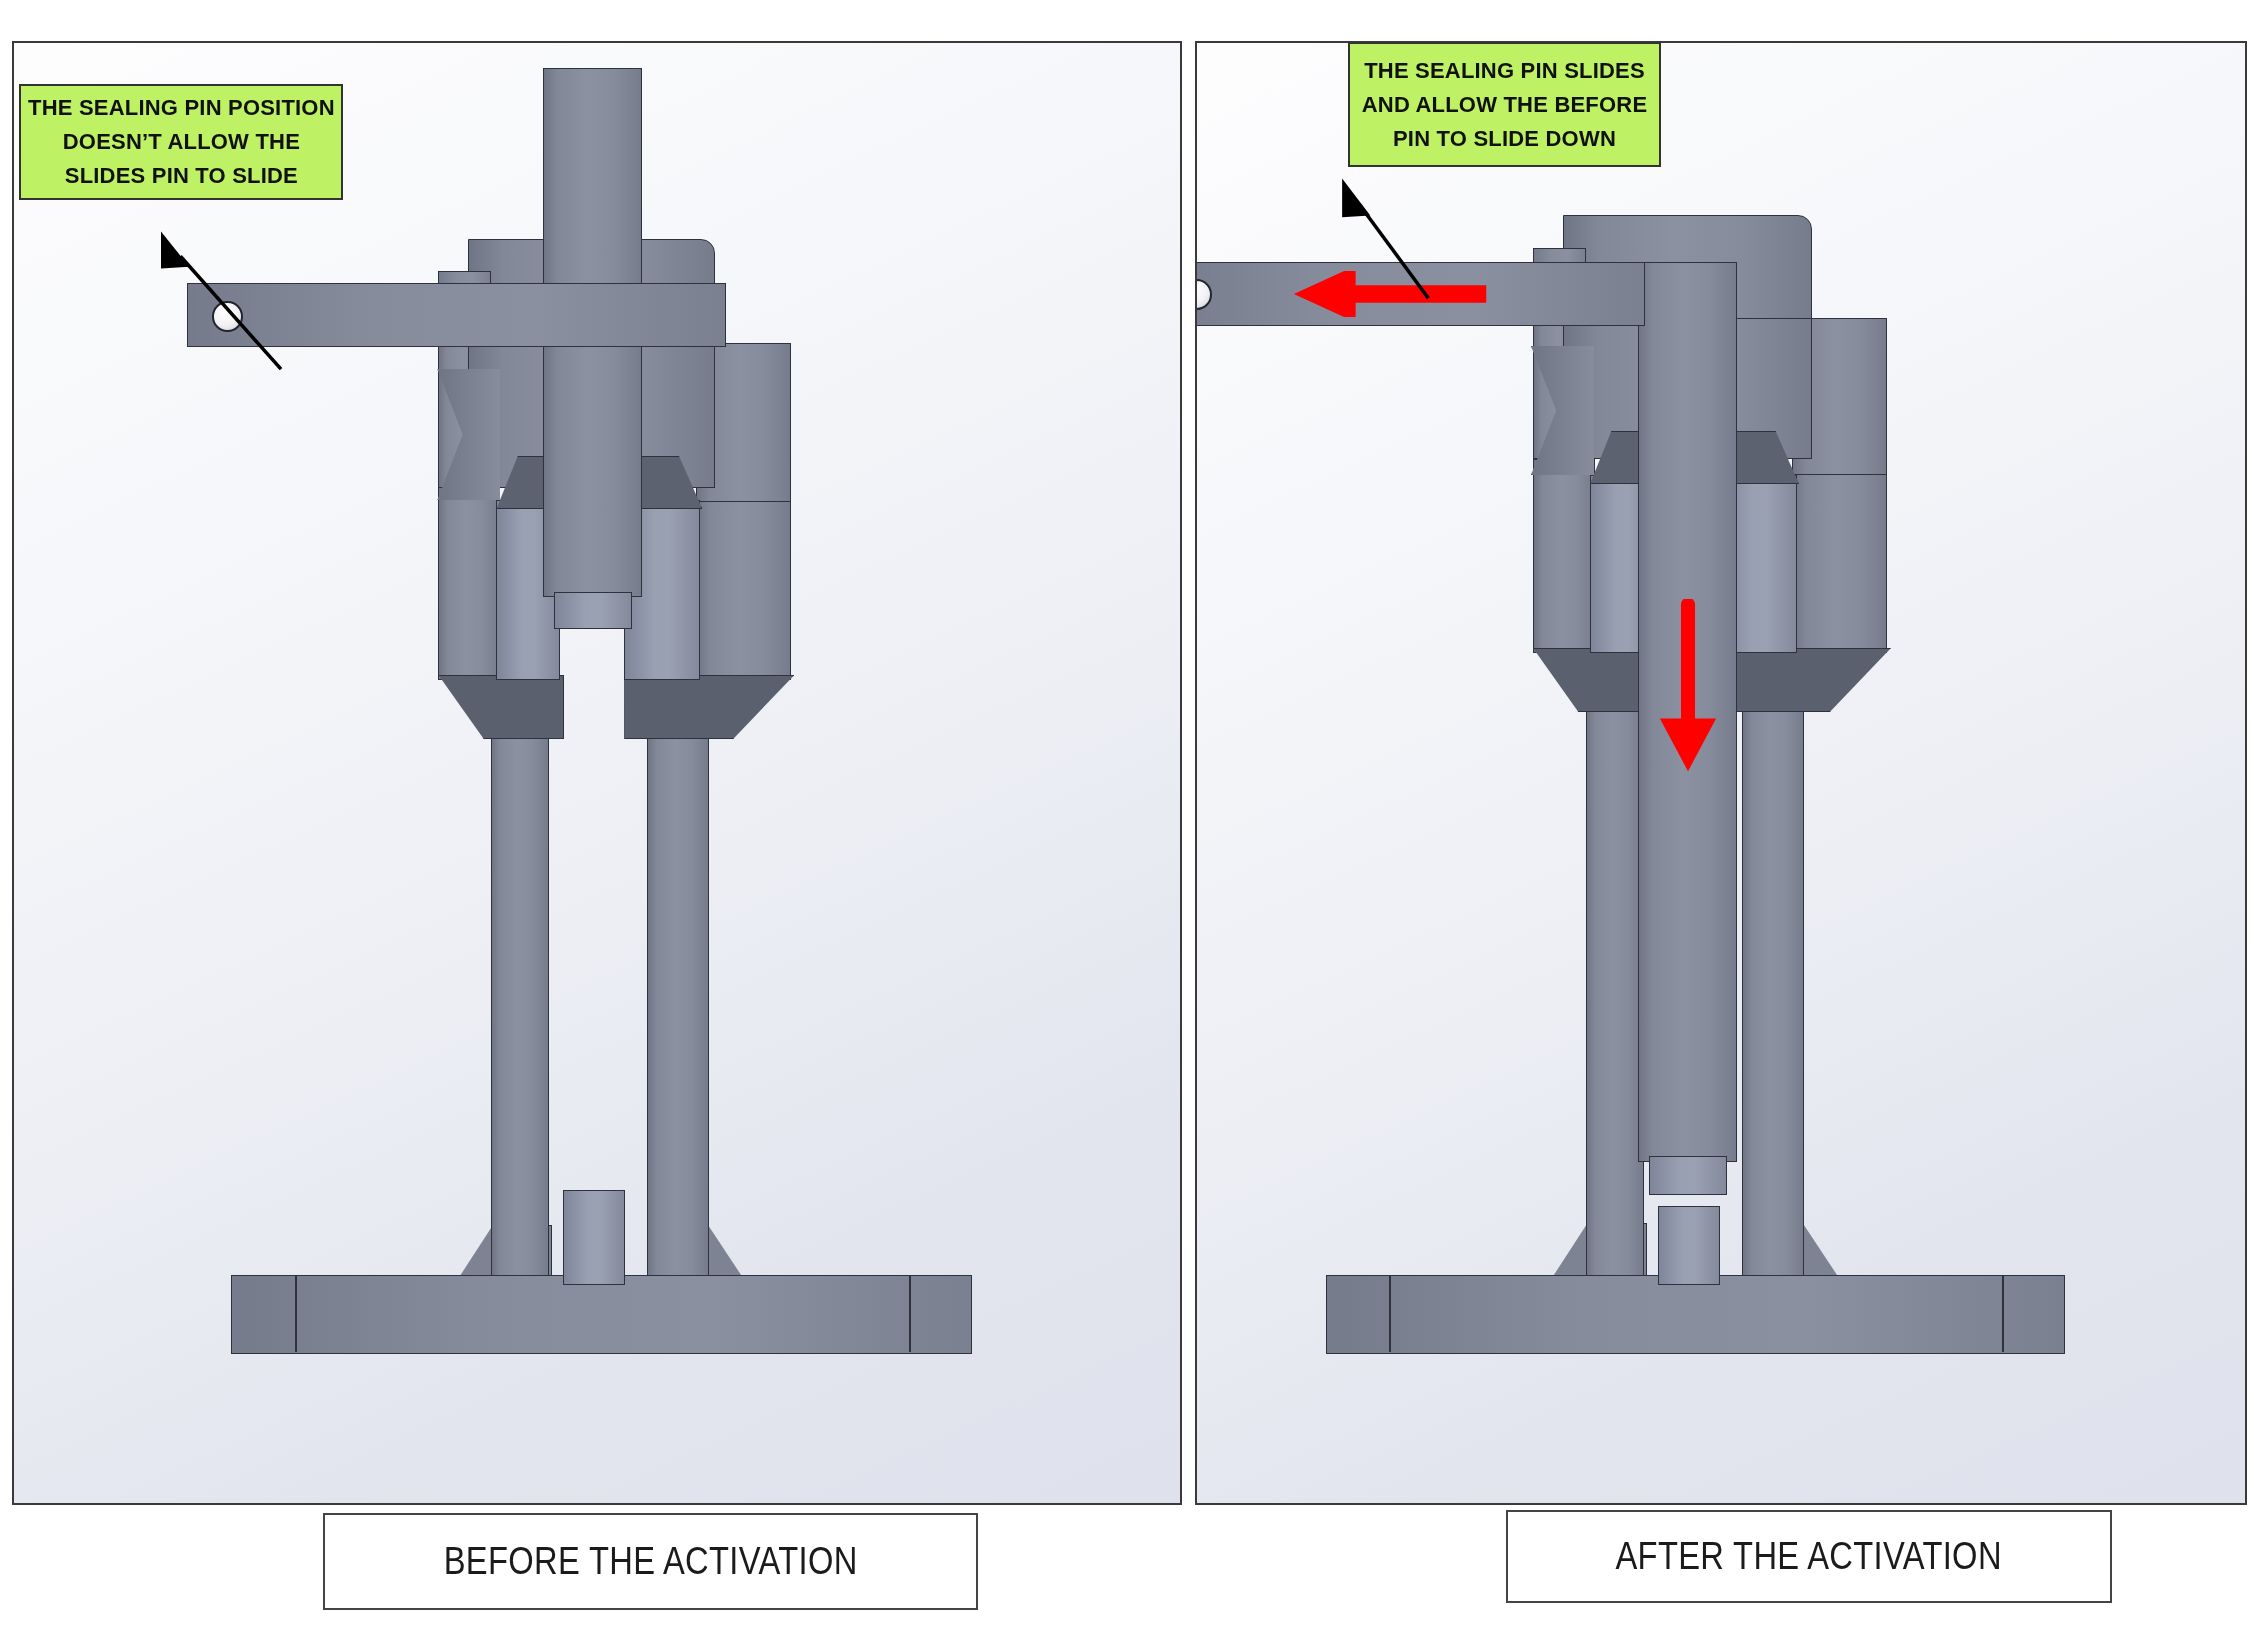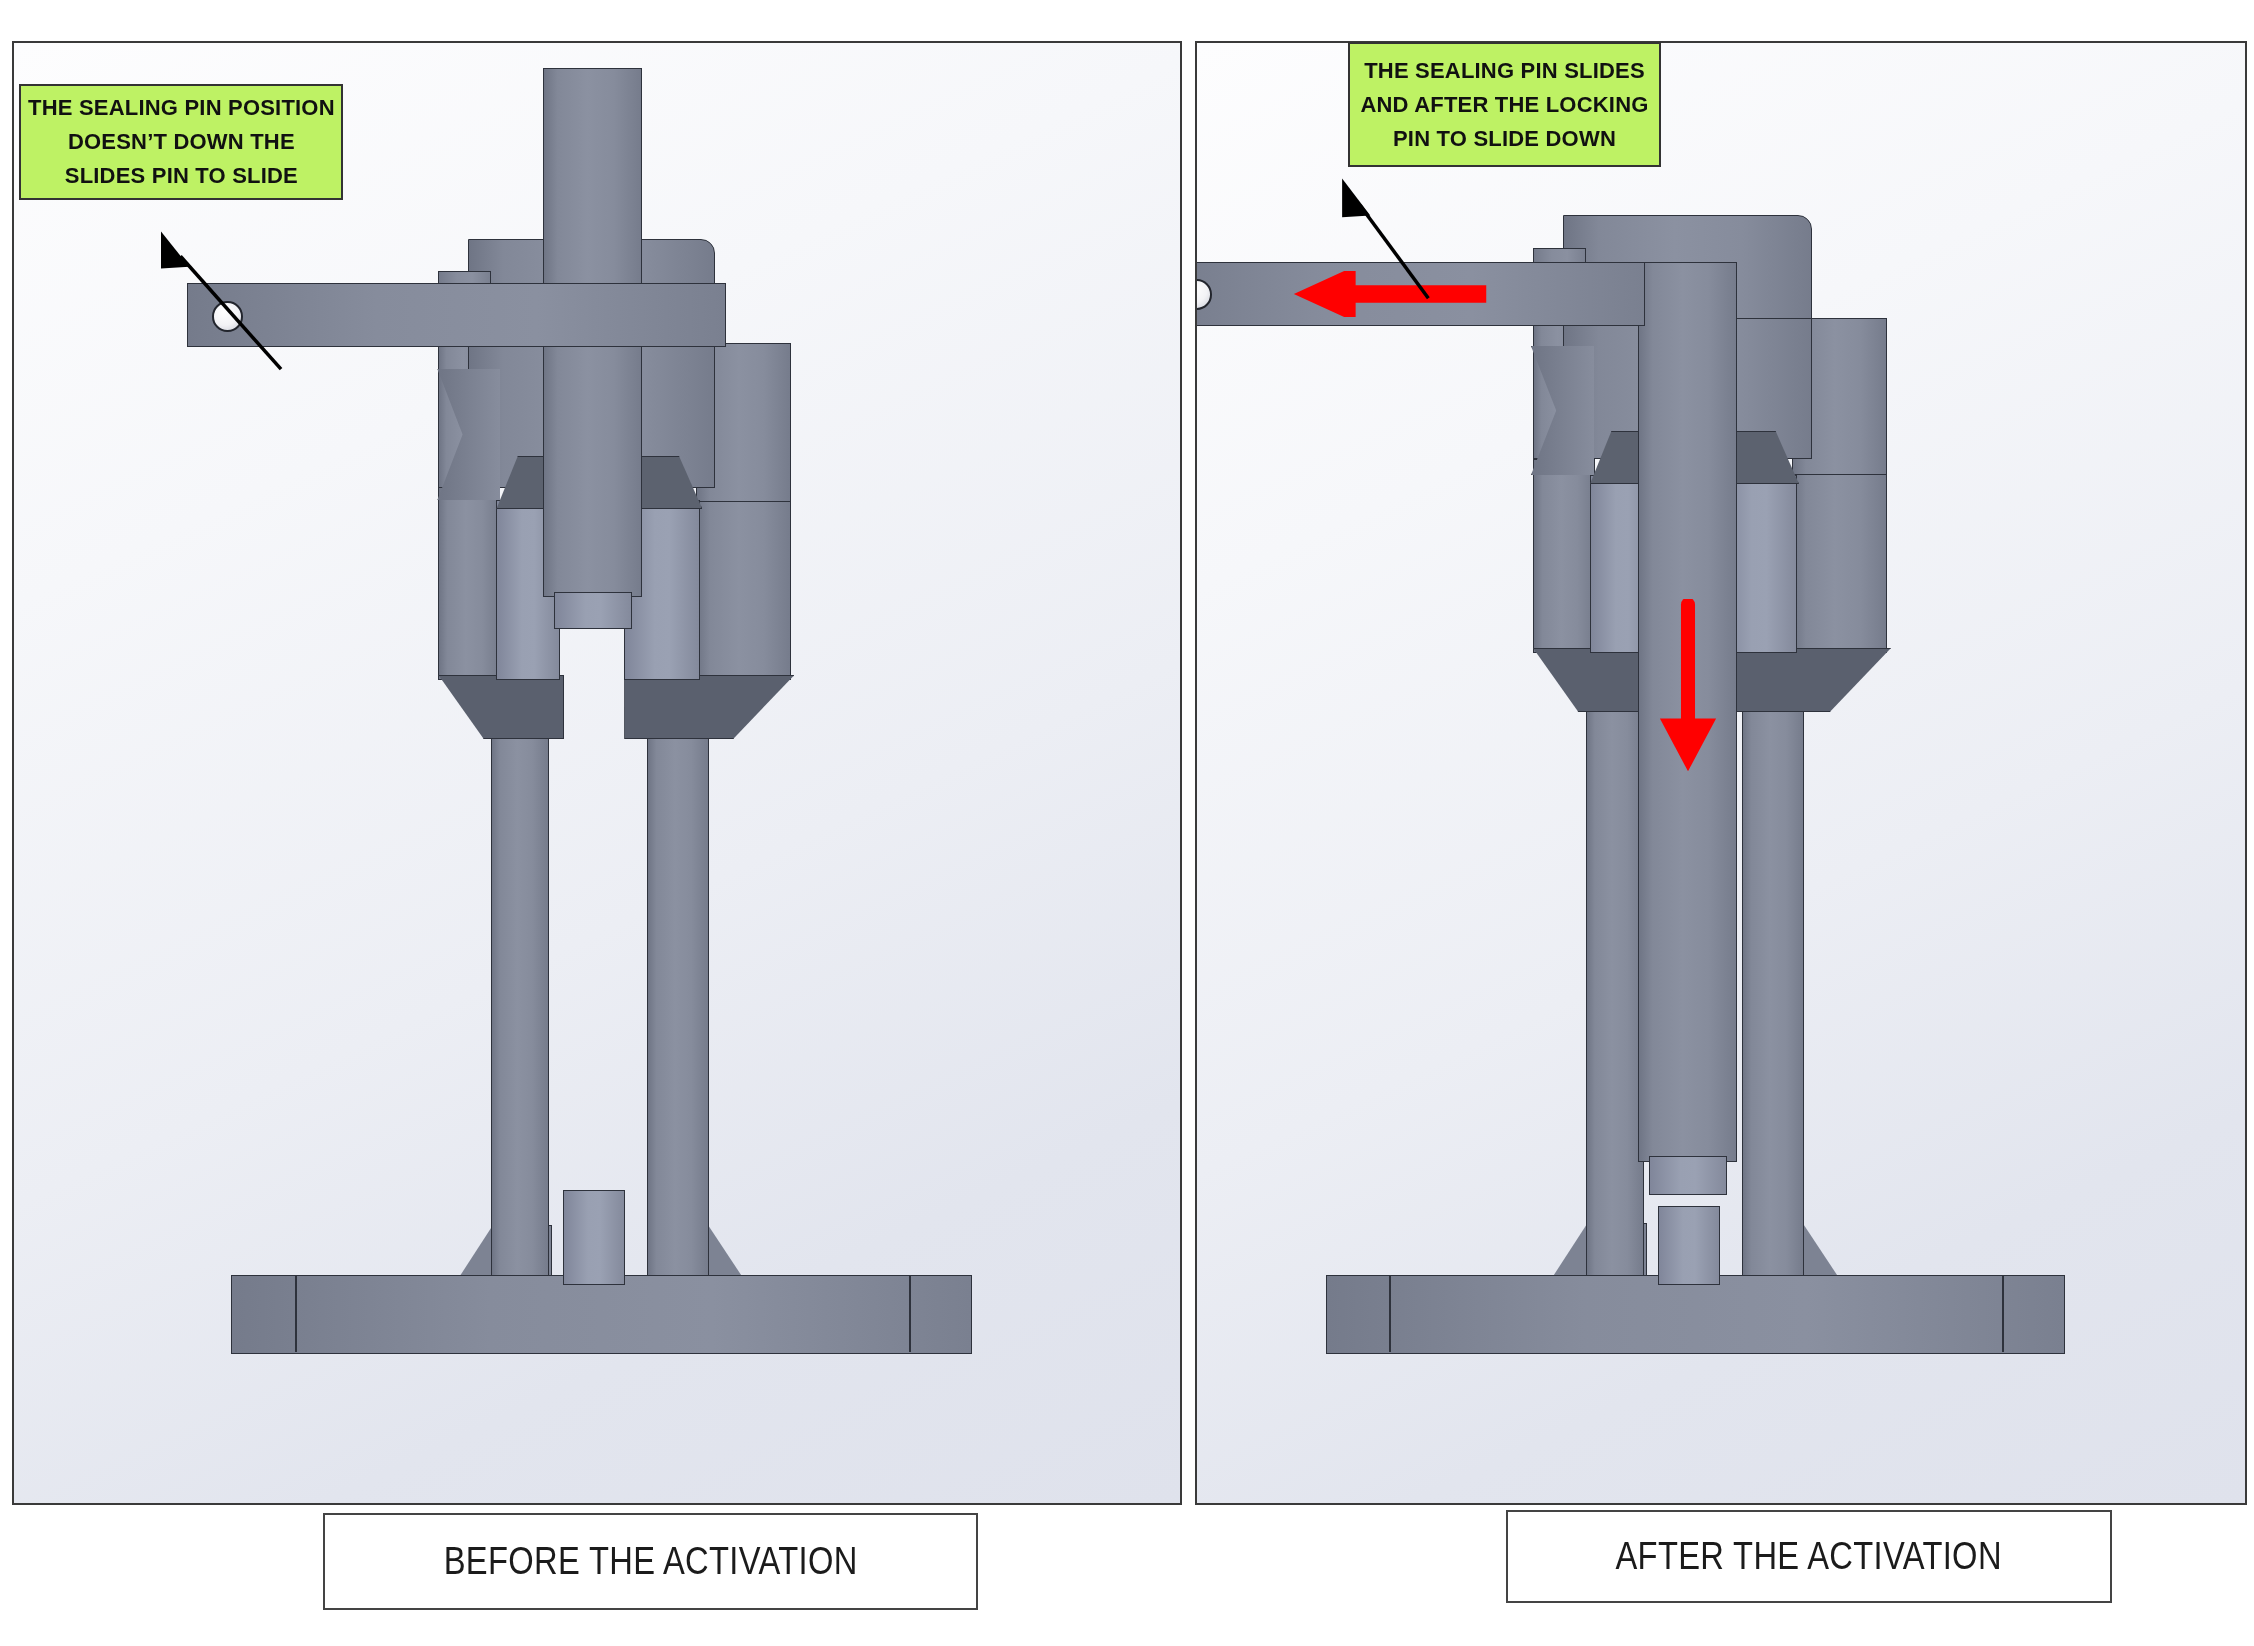--- a/index.html
+++ b/index.html
@@ -124,21 +124,21 @@
     <div style="position:absolute;left:895px;top:1233px;width:1.8px;height:76px;background:#2e323c;z-index:8;"></div>
 
     <svg class="leader" style="left:124px;top:185px;width:159px;height:150px;" viewBox="0 0 180 170">
       <line x1="162" y1="160" x2="48" y2="32" stroke="#000" stroke-width="4"></line>
       <polygon points="26,4 58,44 26,46" fill="#000"></polygon>
     </svg>
   </div>
 
   <div id="callout-left" class="callout">
     <div class="ln">THE SEALING PIN POSITION</div>
-    <div class="ln">DOESN’T DOWN THE</div>
+    <div class="ln">DOESN’T ALLOW THE</div>
     <div class="ln">SLIDES PIN TO SLIDE</div>
   </div>
 
   <div id="panel-right" class="panel">
 
     <div class="part metal" style="left:366px;top:172px;width:249px;height:106px;border-radius:0 14px 0 0;"></div>
     <div class="part metal-flat" style="left:336px;top:205px;width:53px;height:73px;"></div>
 
     <div class="part metal" style="left:441px;top:219px;width:99px;height:900px;z-index:12;"></div>
 
@@ -201,21 +201,21 @@
     <div style="position:absolute;left:805px;top:1233px;width:1.8px;height:76px;background:#2e323c;z-index:8;"></div>
 
     <svg class="leader" style="left:124px;top:132px;width:132px;height:132px;" viewBox="0 0 150 150">
       <line x1="122" y1="140" x2="44" y2="34" stroke="#000" stroke-width="4"></line>
       <polygon points="24,4 56,46 24,48" fill="#000"></polygon>
     </svg>
   </div>
 
   <div id="callout-right" class="callout">
     <div class="ln">THE SEALING PIN SLIDES</div>
-    <div class="ln">AND AFTER THE LOCKING</div>
+    <div class="ln">AND ALLOW THE BEFORE</div>
     <div class="ln">PIN TO SLIDE DOWN</div>
   </div>
 
   <div id="caption-before" class="caption">
     <span>BEFORE THE ACTIVATION</span>
   </div>
   <div id="caption-after" class="caption">
     <span>AFTER THE ACTIVATION</span>
   </div>
 

